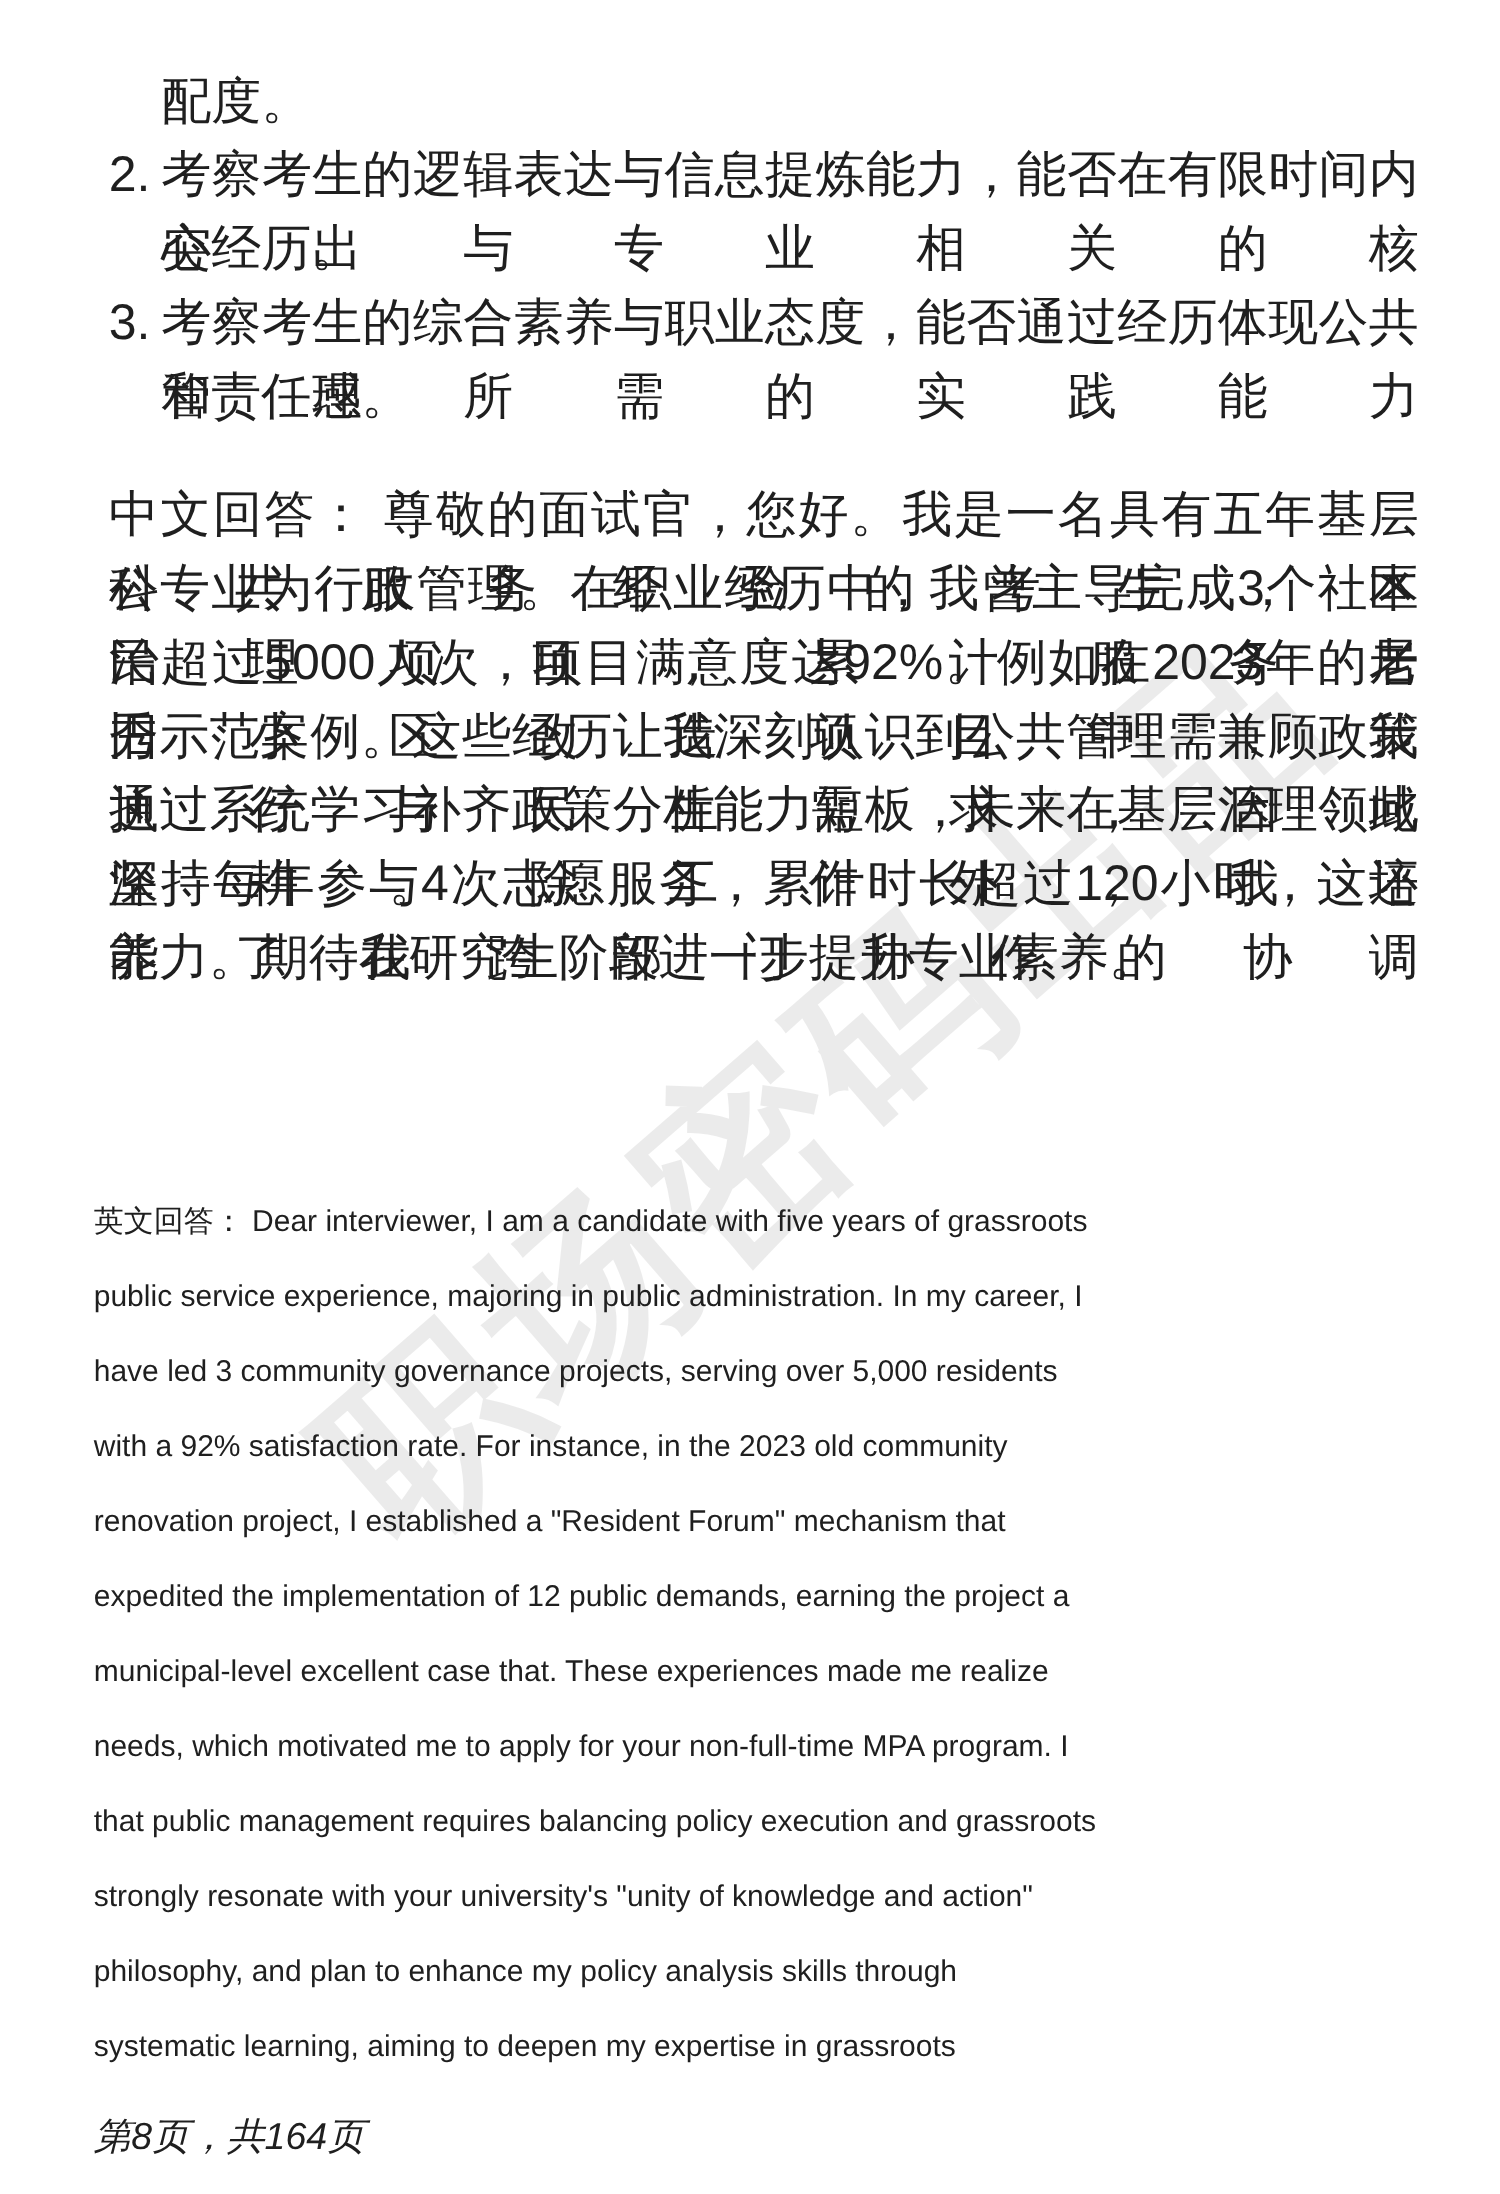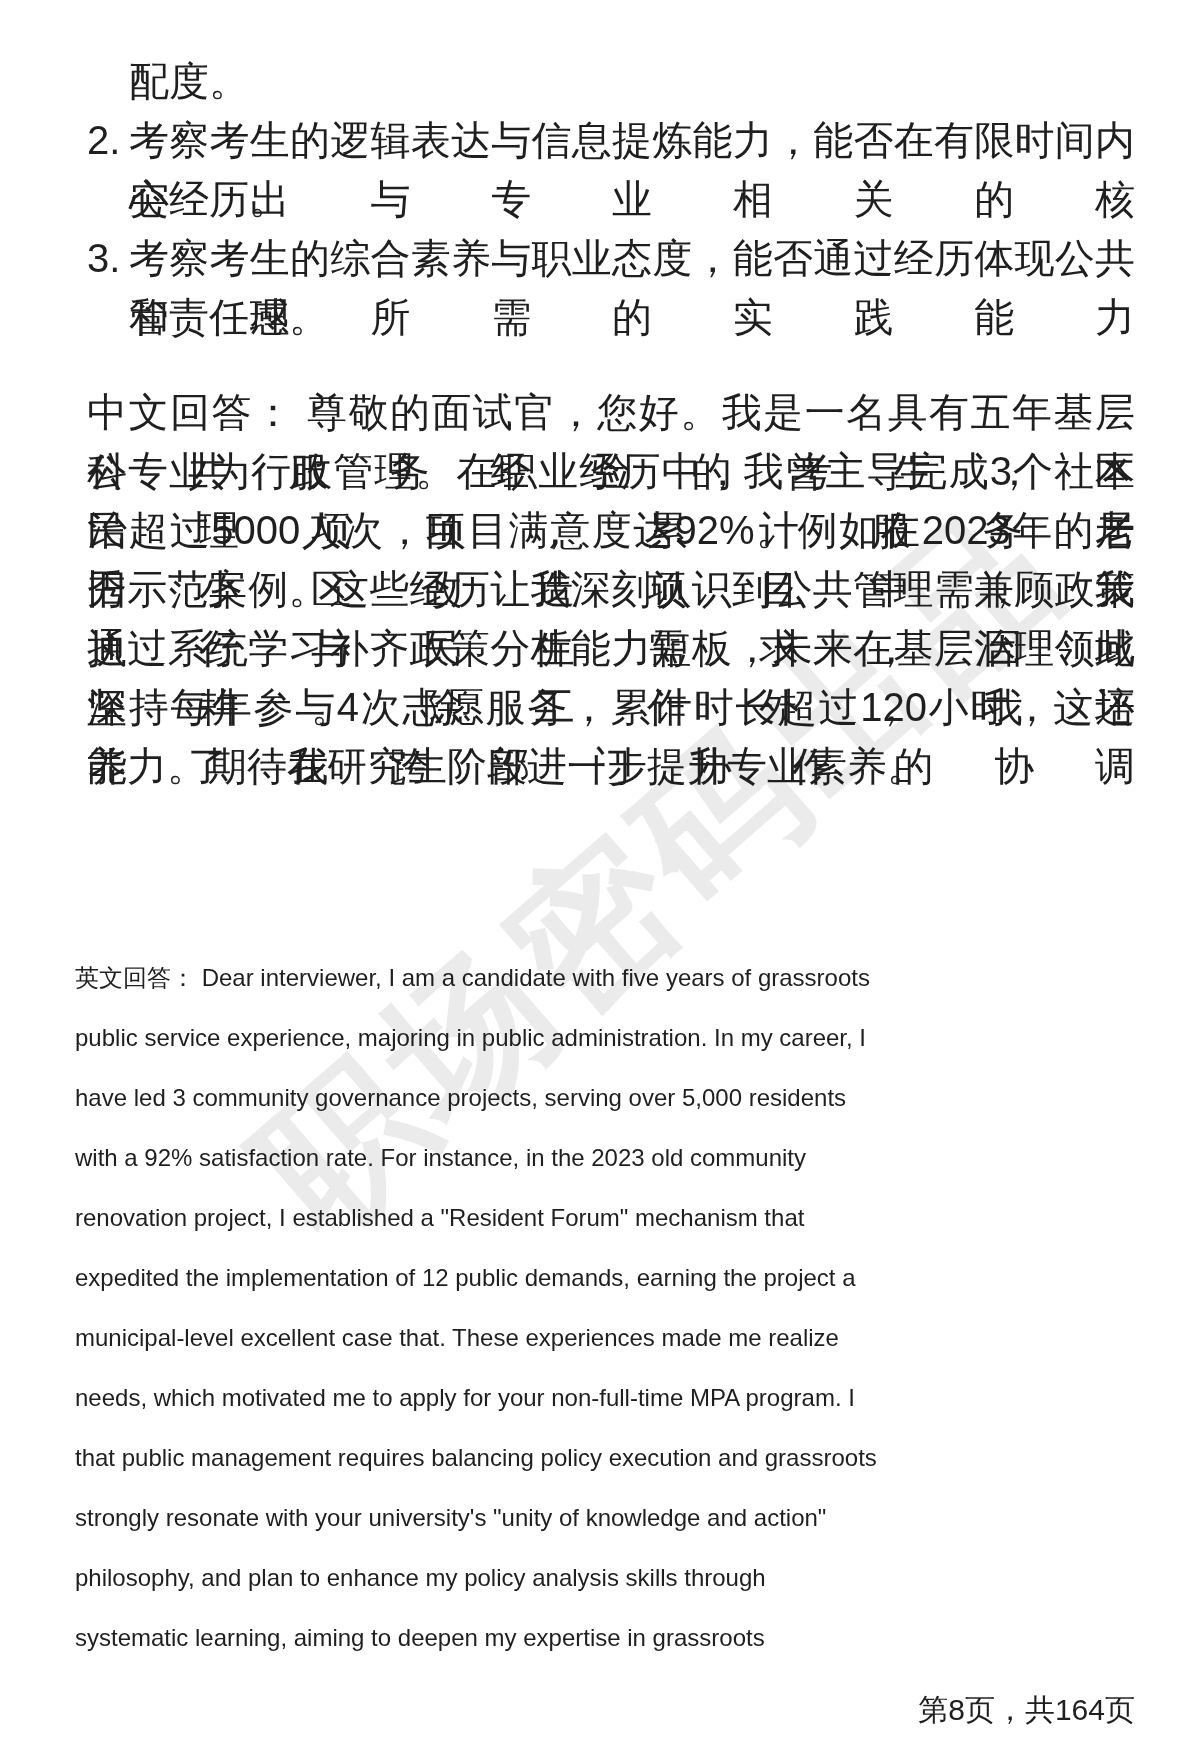--- a/index.html
+++ b/index.html
@@ -26,21 +26,21 @@
   .content {
     position: absolute;
     left: 75px; top: 0;
     width: 1060px; height: 100%;
     z-index: 1;
   }
   .list-block { position: absolute; top: 52px; left: 0; right: 0; }
   .cn-block   { position: absolute; top: 383px; left: 0; right: 0; margin-left: 12px; }
   .en-block   { position: absolute; top: 948px; left: 0; right: 0; }
   .footer     { position: absolute; top: 1683px; left: 0; right: 0;
-                text-align: right; font-size: 30px; line-height: 54px; }
+                text-align: left; font-size: 30px; line-height: 54px; font-style: italic; }
   .line {
     height: 59px; line-height: 59px;
     font-size: 40px;
     white-space: nowrap;
   }
   .line-en {
     height: 60px; line-height: 60px;
     font-size: 24px;
     white-space: nowrap;
   }

